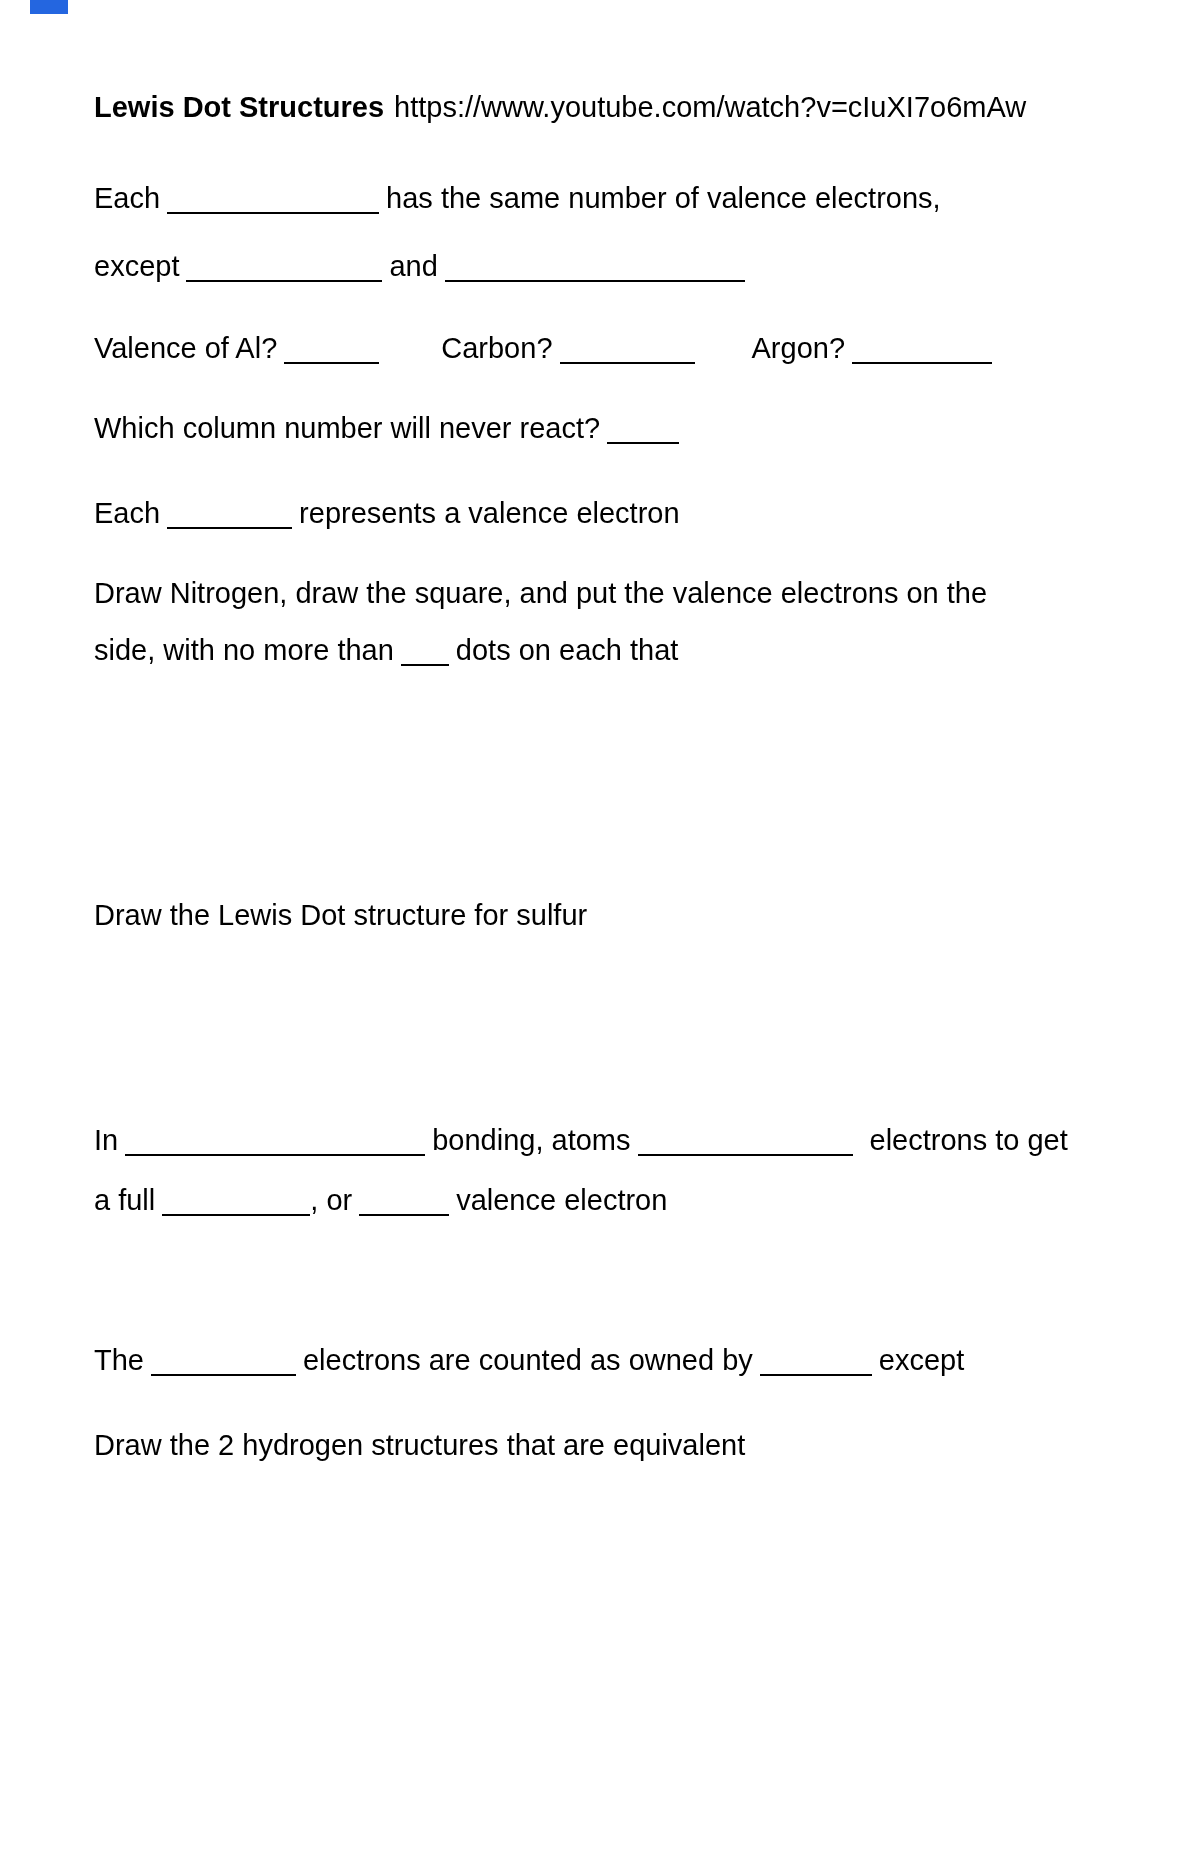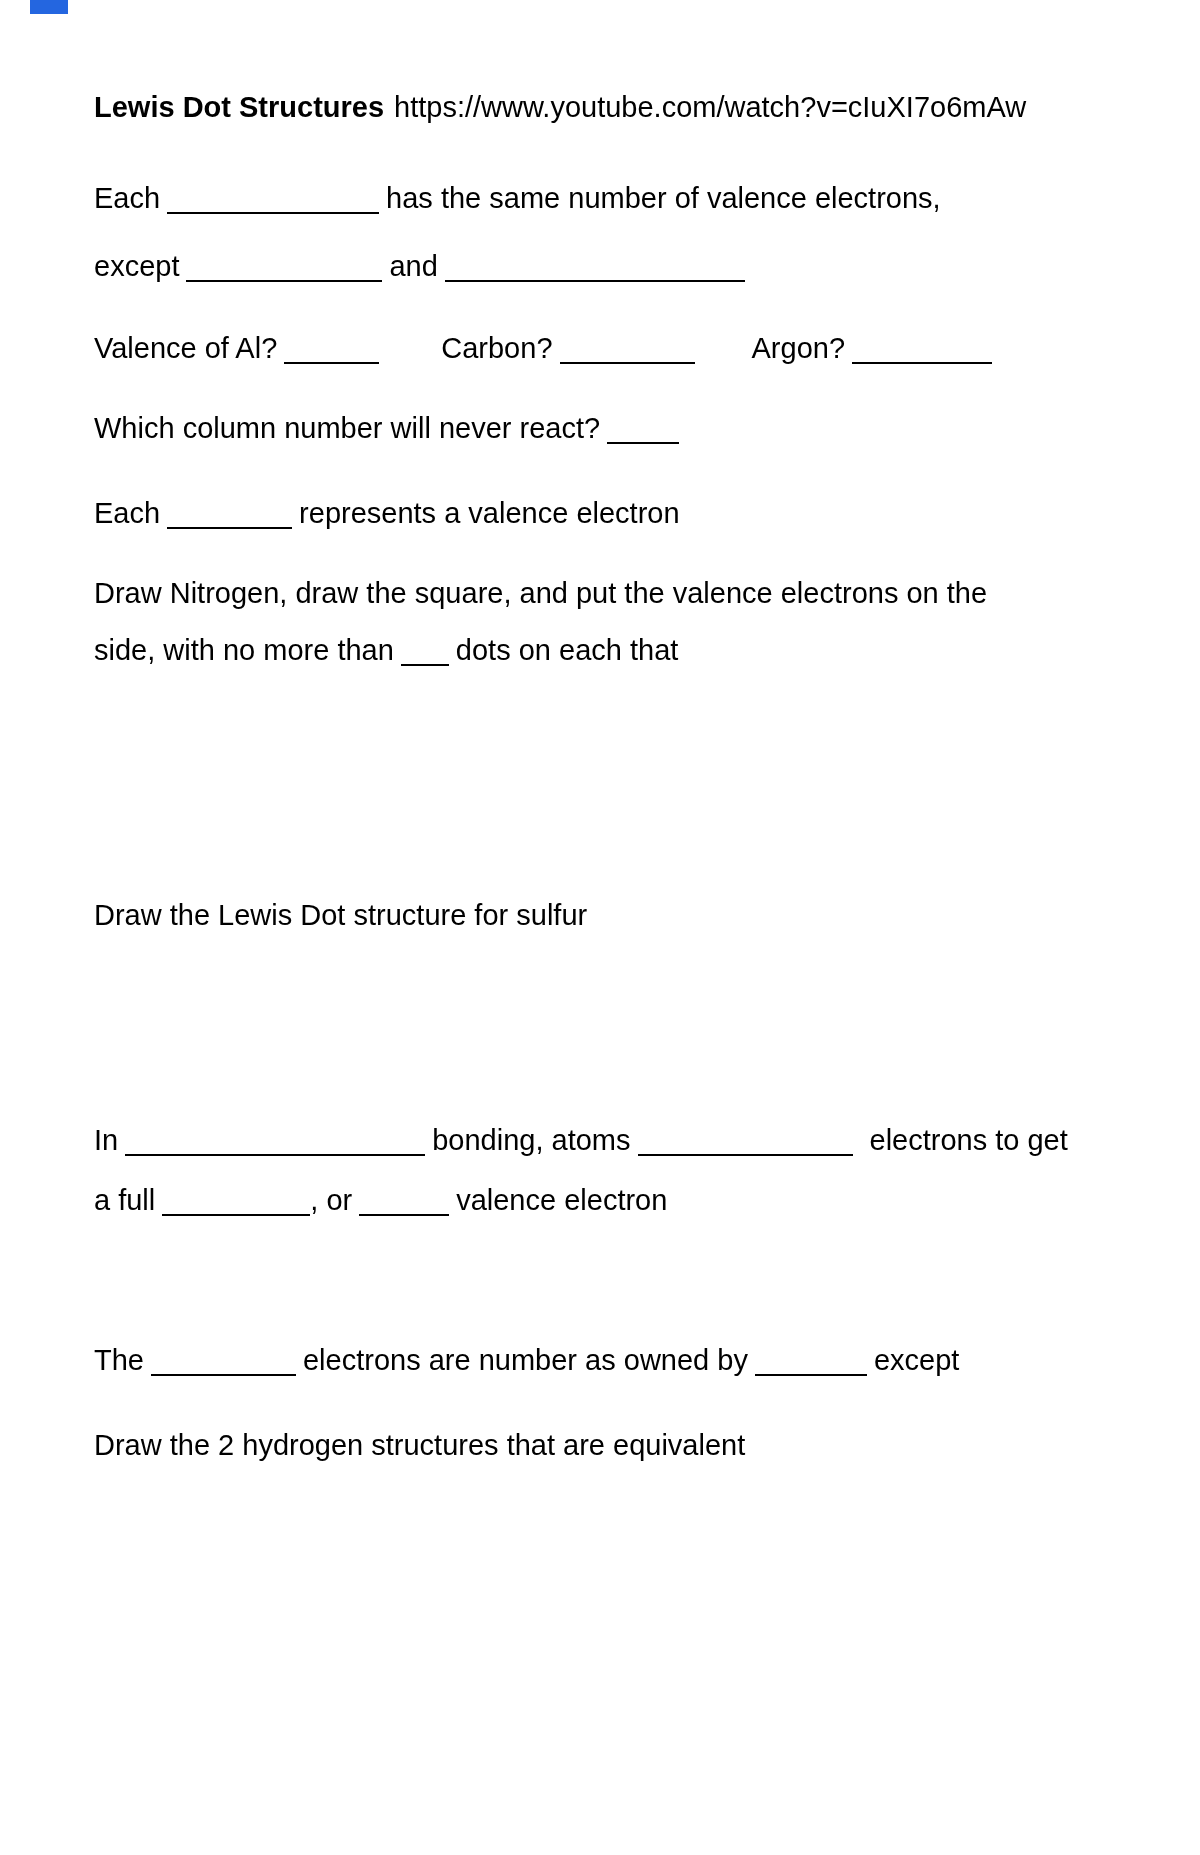--- a/index.html
+++ b/index.html
@@ -86,20 +86,20 @@
   <div class="line" style="top:1122px">
     <span class="seg">In</span><span class="blank" style="width:300px"></span><span class="seg">bonding, atoms</span><span class="blank" style="width:215px"></span><span class="gap" style="width:10px"></span><span class="seg">electrons to get</span>
   </div>
 
   <div class="line" style="top:1182px">
     <span class="seg">a full</span><span class="blank mr0" style="width:148px"></span><span class="seg">, or</span><span class="blank" style="width:90px"></span><span class="seg">valence electron</span>
   </div>
 
 
   <div class="line" style="top:1342px">
-    <span class="seg">The</span><span class="blank" style="width:145px"></span><span class="seg">electrons are number as owned by</span><span class="blank" style="width:112px"></span><span class="seg">except</span>
+    <span class="seg">The</span><span class="blank" style="width:145px"></span><span class="seg">electrons are counted as owned by</span><span class="blank" style="width:112px"></span><span class="seg">except</span>
   </div>
 
   <div class="line" style="top:1427px">
     <span class="seg">Draw the 2 hydrogen structures that are equivalent</span>
   </div>
 
 </div>
 
 </body></html>

